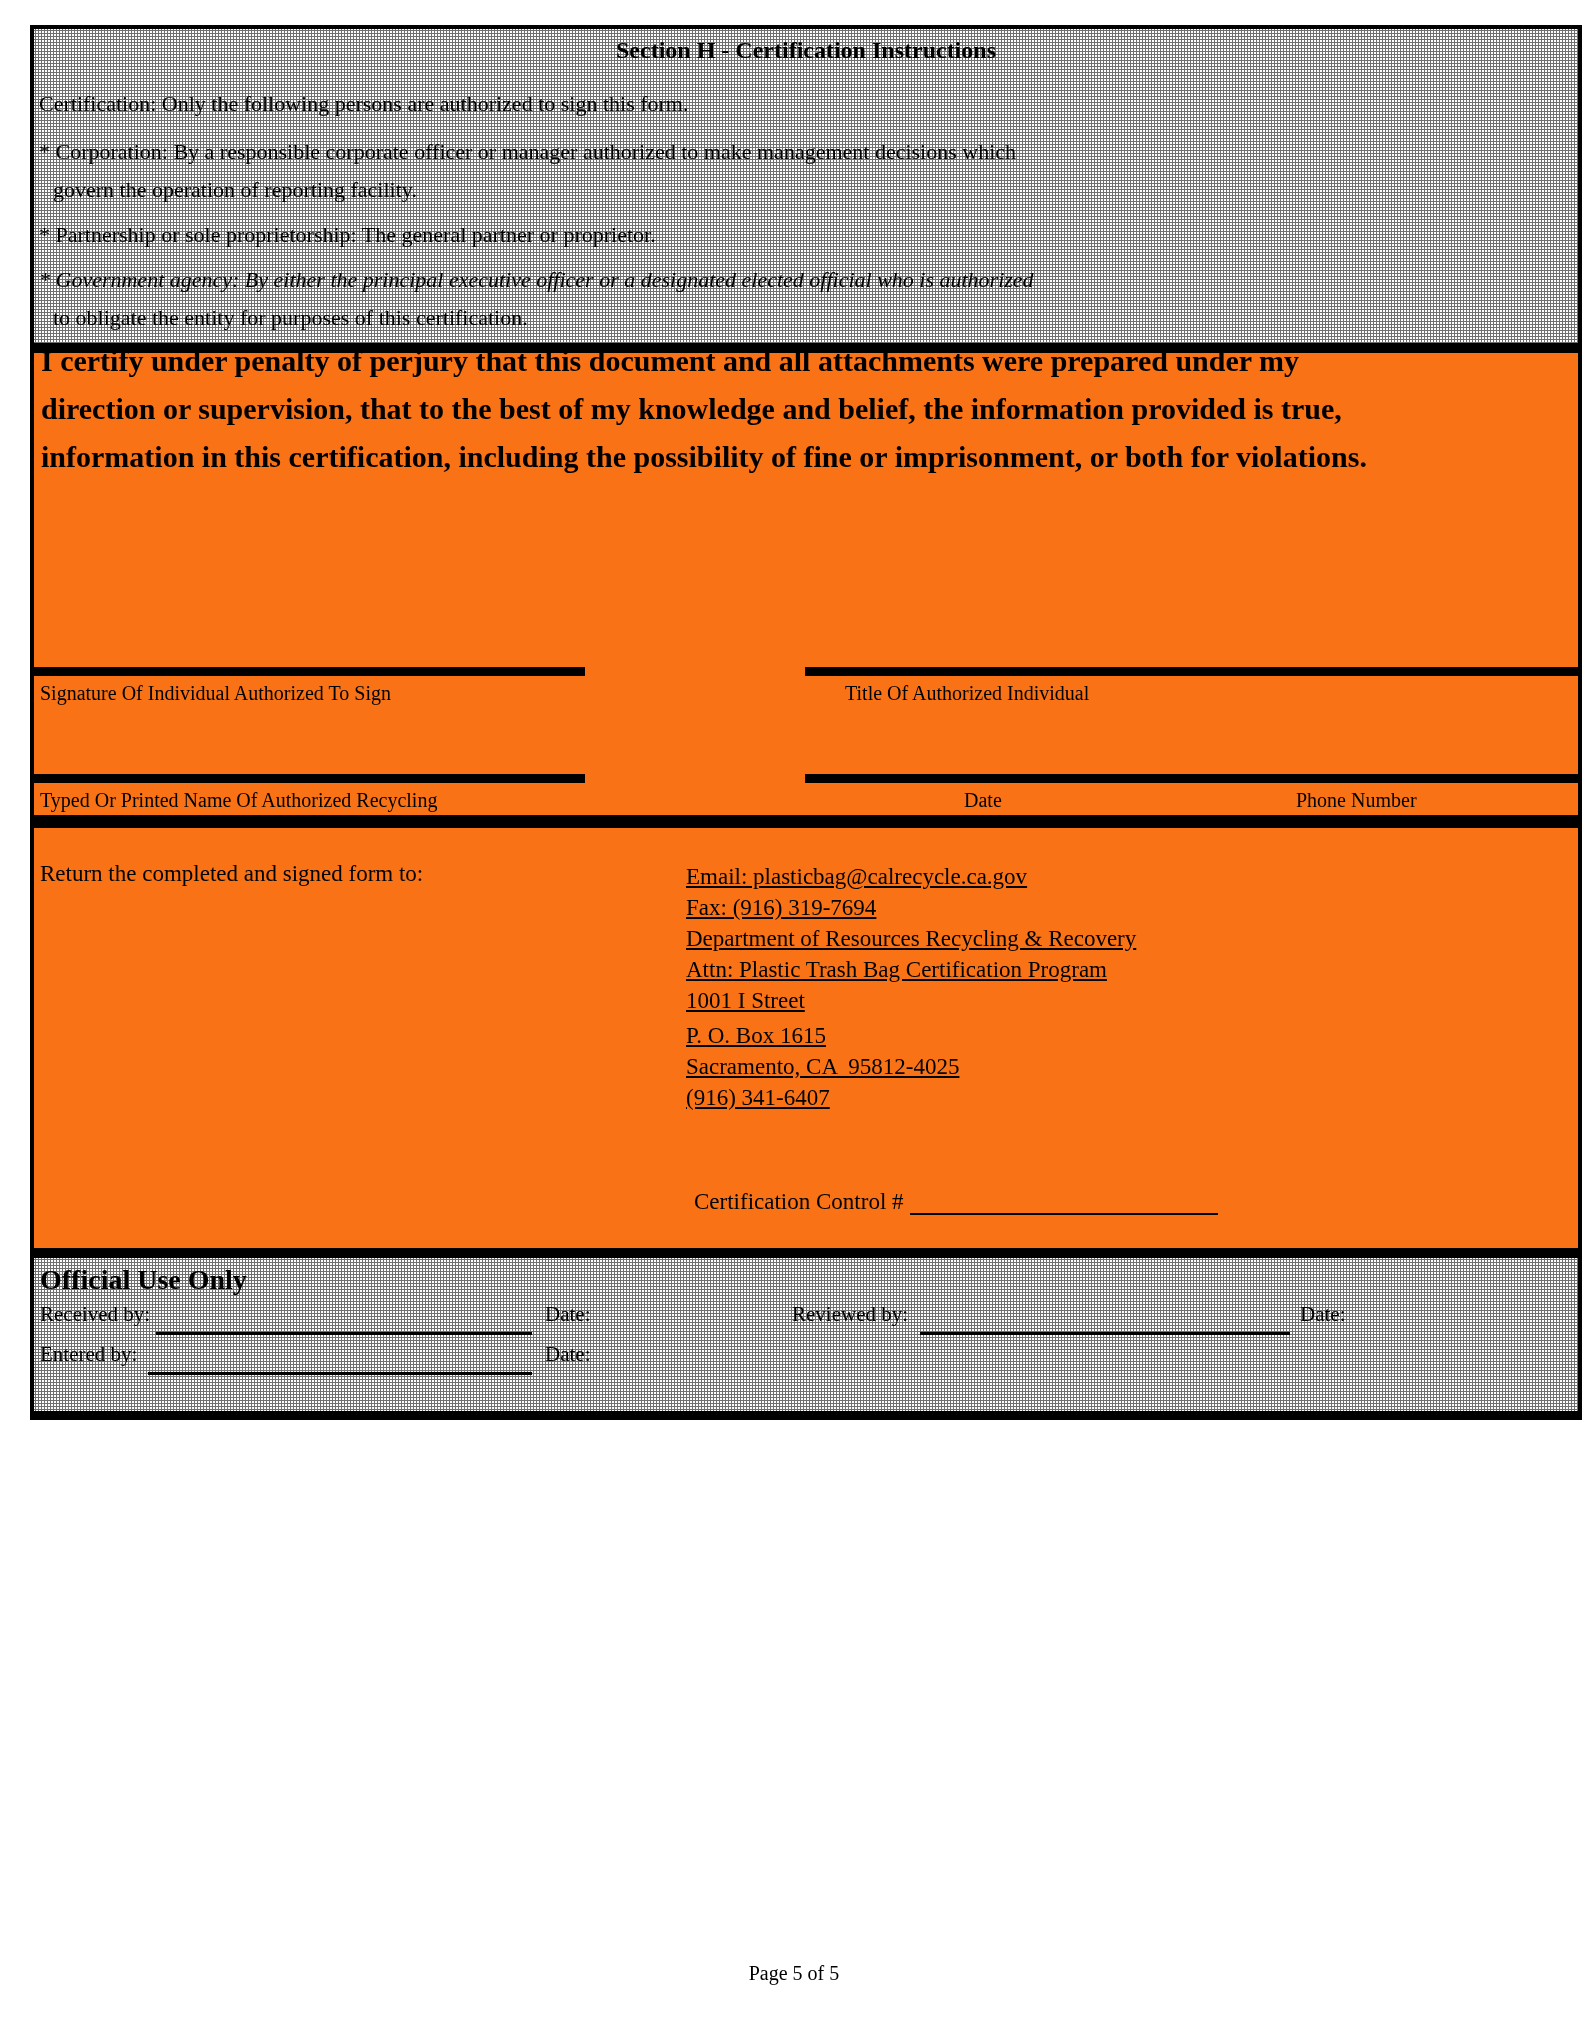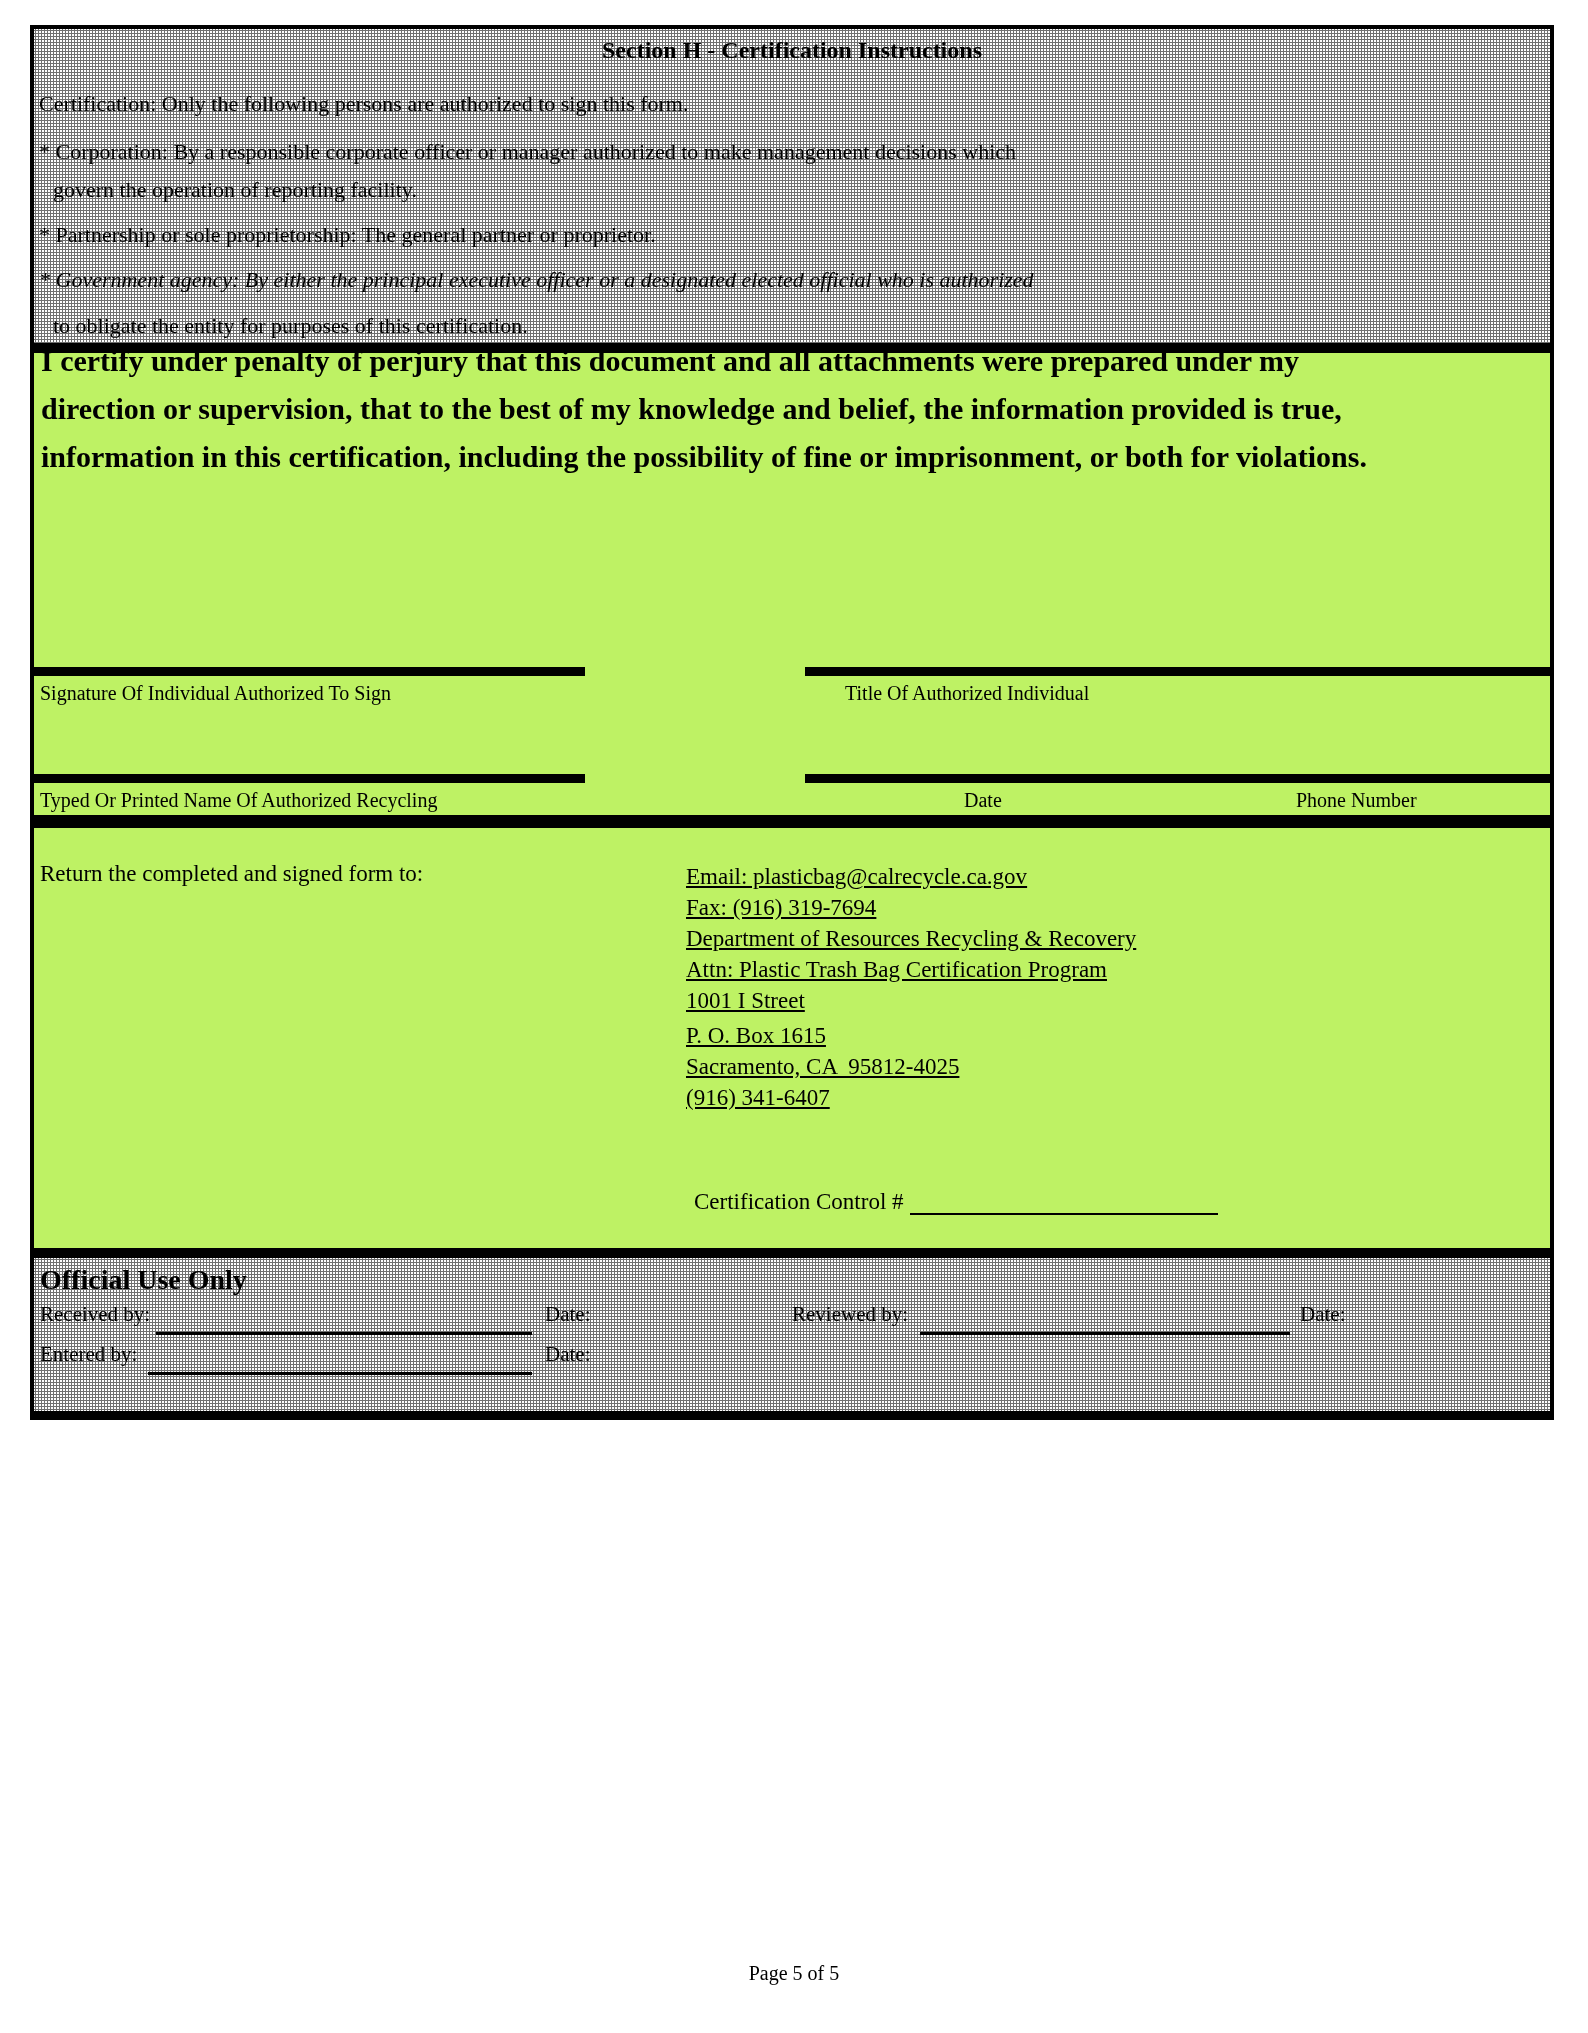--- a/index.html
+++ b/index.html
@@ -13,21 +13,22 @@
     overflow: hidden;
   }
   .form {
     position: absolute;
     left: 30px;
     top: 25px;
     width: 1516px;
     height: 1382px;
     border: 4px solid #000;
     border-bottom: 9px solid #000;
-    background: #bef264;
+    background: #f97316;
+    padding-left: 28px;
   }
   .dotted {
     background-color: #fdfdfd;
     background-image: radial-gradient(circle, #6f6f6f 1px, transparent 1.1px);
     background-size: 3px 3px;
   }
   
   .instructions {
     position: absolute;
     top: 0; left: 0; right: 0;
@@ -47,21 +48,21 @@
     left: 5px;
     font-size: 22px;
     white-space: pre;
   }
   .iline.indent { left: 19px; }
   .il0 { top: 62px; }
   .il1 { top: 110px; }
   .il2 { top: 148px; }
   .il3 { top: 193px; }
   .il4 { top: 238px; font-style: italic; }
-  .il5 { top: 284px; }
+  .il5 { top: 276px; }
   
   .divider-top { position: absolute; top: 314px; left: 0; right: 0; height: 10px; background: #000; }
   .divider-full { position: absolute; top: 786px; left: 0; right: 0; height: 13px; background: #000; }
   .divider-bottom { position: absolute; top: 1219px; left: 0; right: 0; height: 10px; background: #000; }
   
   .statement {
     position: absolute;
     top: 308px; left: 7px; right: 4px;
     font-weight: bold;
     font-size: 30px;

